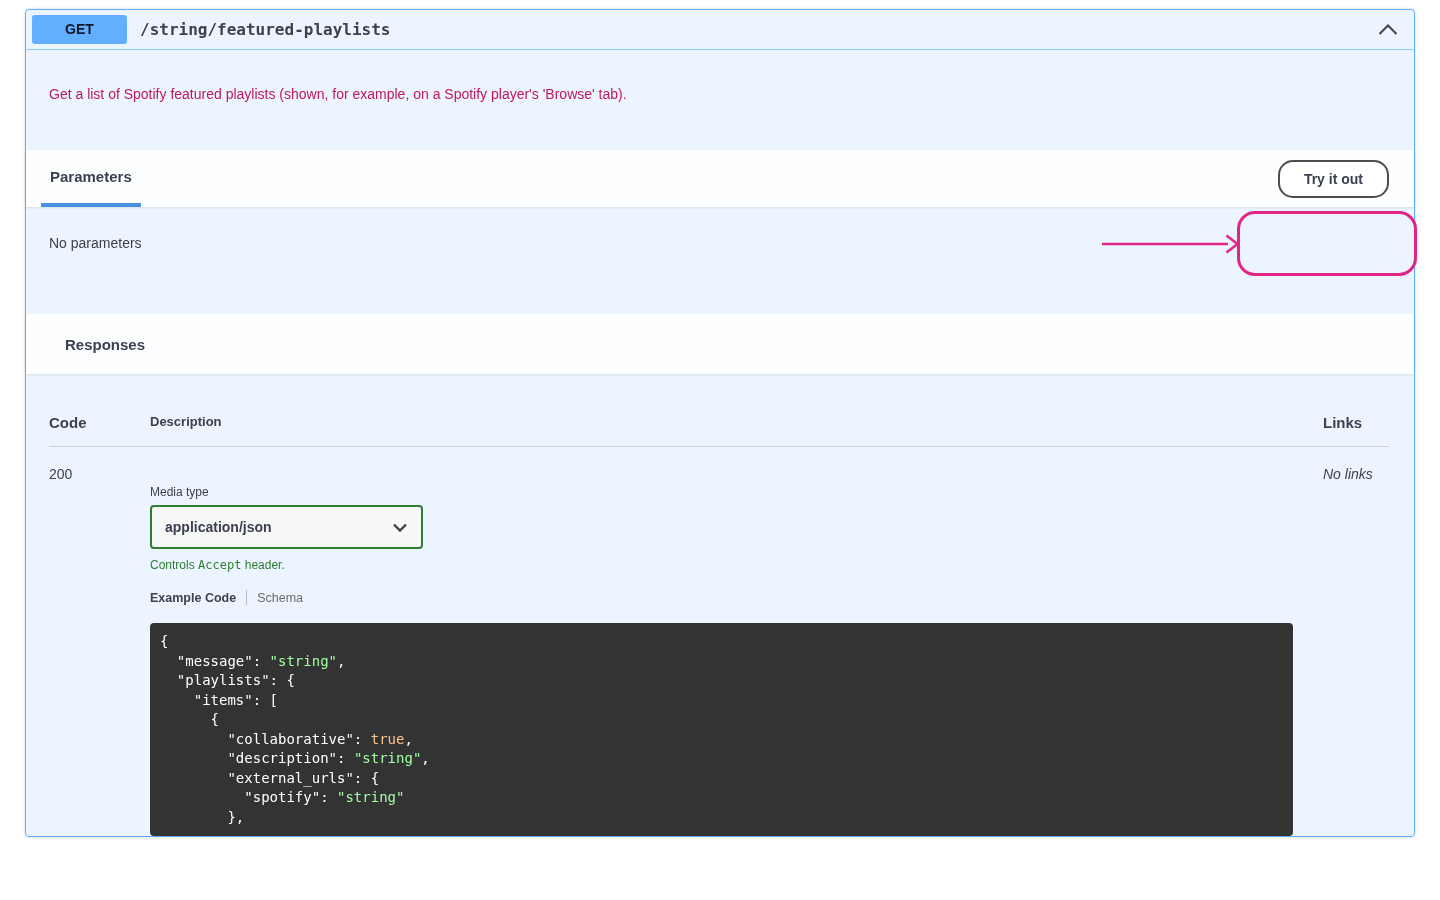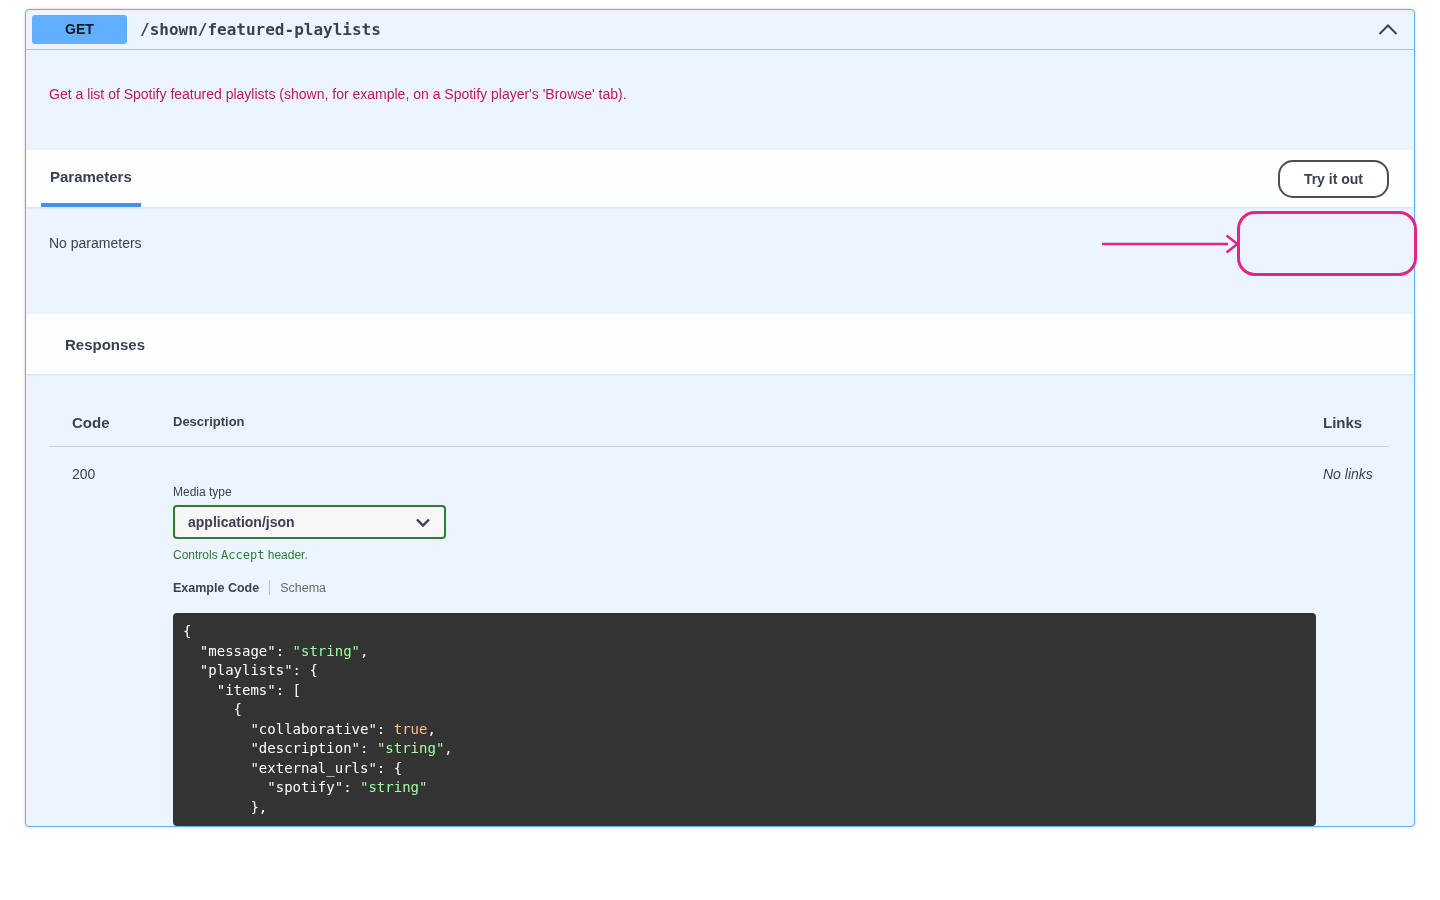--- a/index.html
+++ b/index.html
@@ -69,34 +69,34 @@
     font-family: inherit; font-size: 14px; font-weight: bold;
     cursor: pointer;
   }
   .no-params { padding: 28px 23px 63px; font-size: 14px; }
 
   .responses-bar { min-height: 60px; align-items: center; padding-left: 39px; }
   .responses-bar h4 { font-size: 15px; font-weight: bold; color: #3b4151; }
 
   .responses-body { padding: 40px 25px 0 23px; }
   .resp-table-head { display: flex; padding-bottom: 15px; border-bottom: 1px solid rgba(59,65,81,.2); }
-  .col-code { width: 101px; flex: none; margin-left: 23px; }
+  .col-code { width: 101px; flex: none; }
   .col-desc { flex: 1; min-width: 0; }
   .col-links { width: 66px; flex: none; white-space: nowrap; }
   .h-cl { font-size: 15px; font-weight: bold; }
   .h-desc { font-size: 13px; font-weight: bold; }
 
   .resp-row { display: flex; padding-top: 17px; }
   .code-val { font-size: 14px; padding-top: 2px; }
   .ok-val { font-size: 16px; }
   .links-val { font-size: 14px; font-style: italic; padding-top: 2px; }
 
   .media-type-label { margin-top: 21px; font-size: 12px; color: #3b4151; }
   .media-select {
-    margin-top: 6px; width: 273px; height: 34px;
+    margin-top: 6px; width: 273px; height: 44px;
     border: 2px solid var(--accept-green, #2e7d32); border-radius: 4px;
     background: #f7f7f7;
     display: flex; align-items: center; justify-content: space-between;
     padding: 0 13px;
     font-size: 14px; font-weight: bold; color: #3b4151;
     cursor: pointer;
   }
   .accept-note { margin-top: 9px; font-size: 12px; color: var(--accept-green, #2e7d32); }
   .accept-note code { font-family: "DejaVu Sans Mono", monospace; font-size: 12px; }
 
@@ -132,21 +132,21 @@
 </style>
 </head>
 <body>
 
 <div class="page">
 
 
   <section class="opblock">
     <div class="opblock-summary">
       <span class="method-badge">GET</span>
-      <span class="endpoint-path">/shown/featured-playlists</span>
+      <span class="endpoint-path">/string/featured-playlists</span>
       <button class="icon-btn">
         <svg width="22" height="18" viewBox="0 0 22 18">
           <path d="M2.5 13 L11 4.5 L19.5 13" fill="none" stroke="currentColor" stroke-width="2"></path>
         </svg>
       </button>
     </div>
 
     <div class="opblock-body">
       <div class="opblock-description">Get a list of Spotify featured playlists (shown, for example, on a Spotify player's 'Browse' tab).</div>
 

